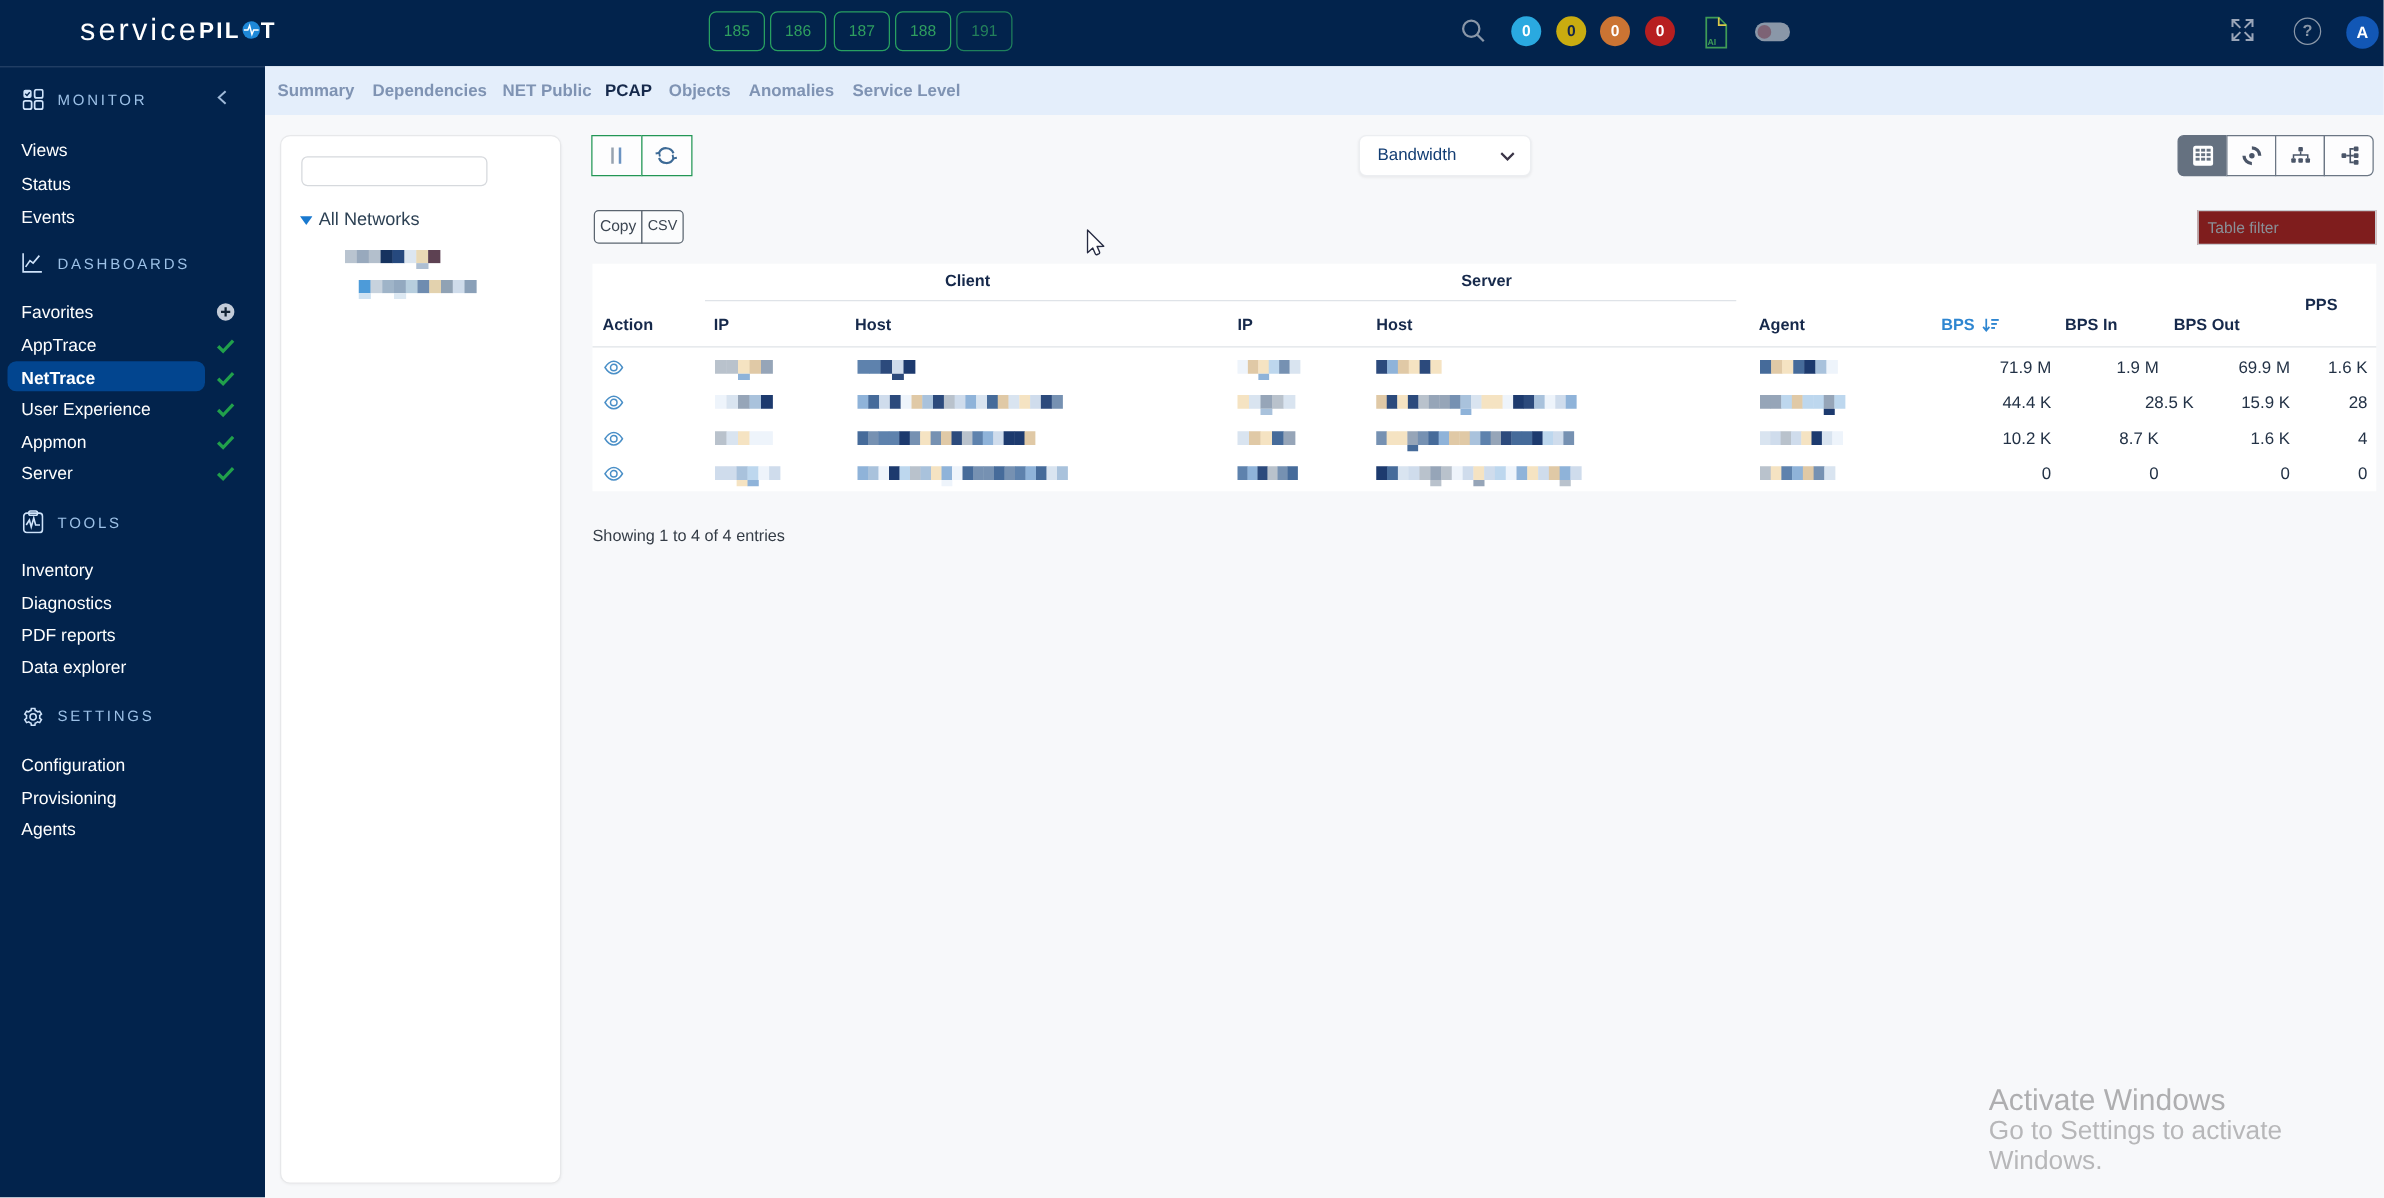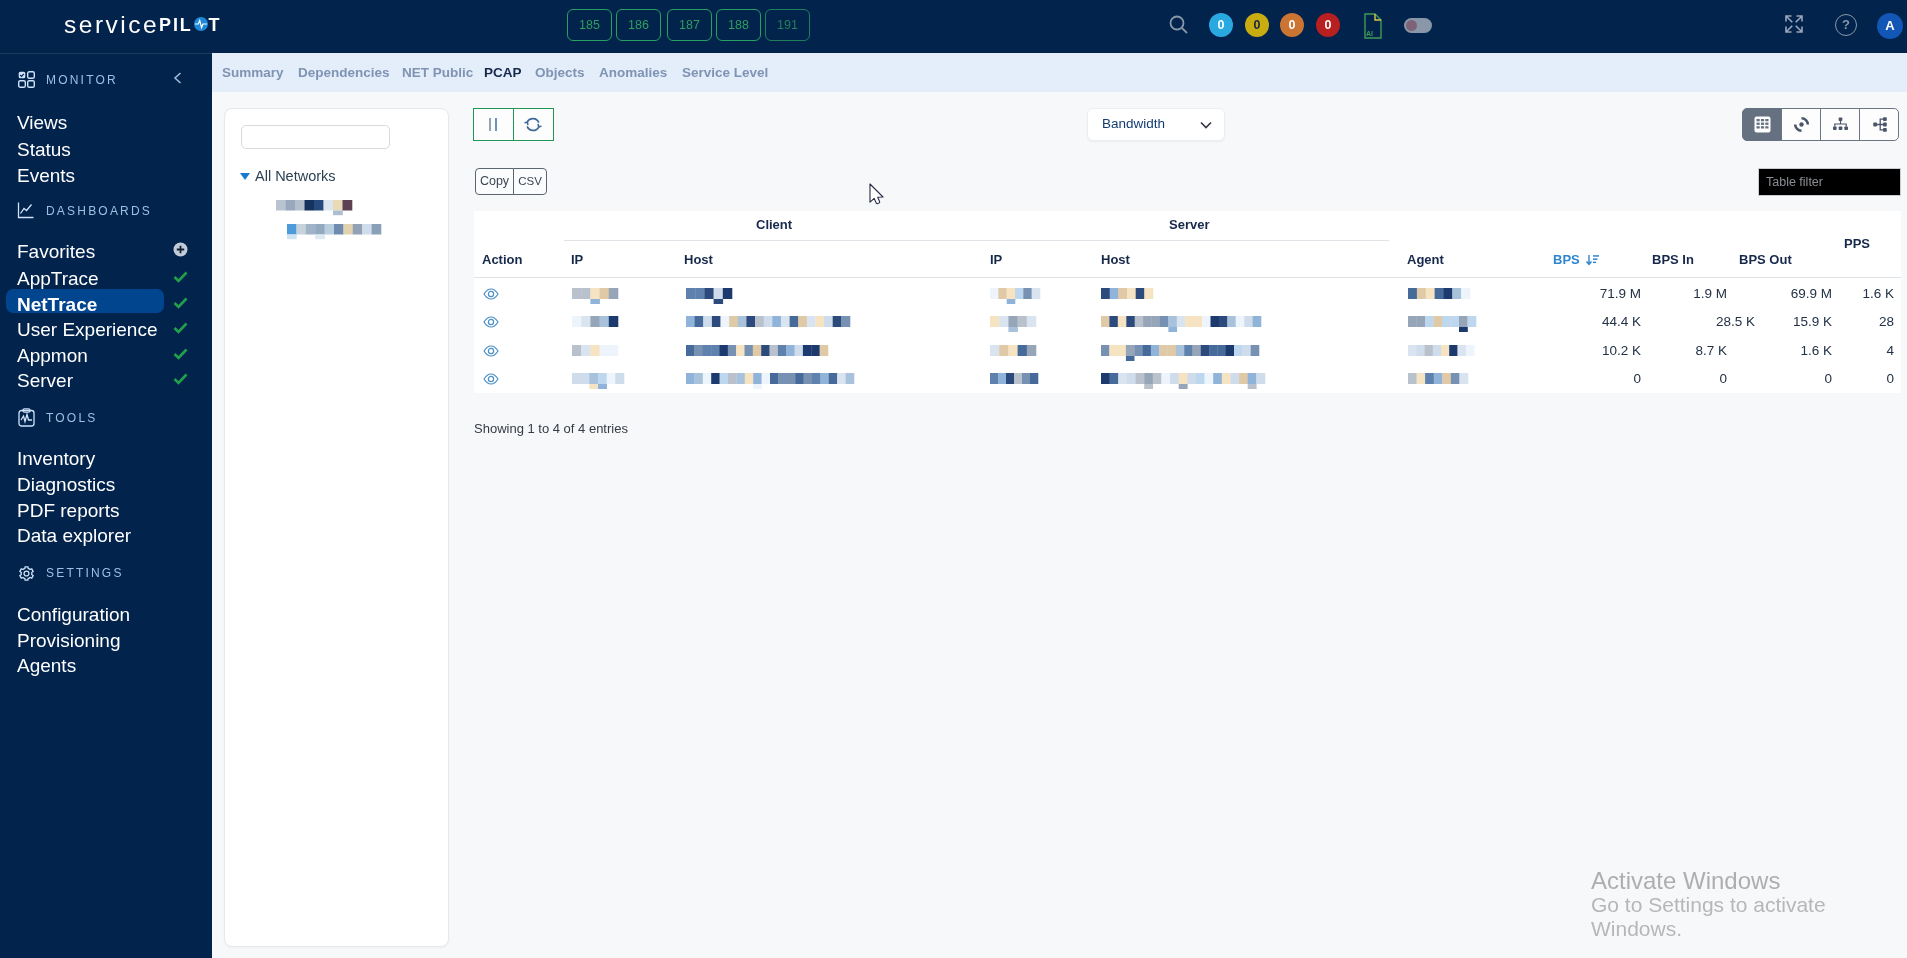--- a/index.html
+++ b/index.html
@@ -1,20 +1,20 @@
 <!DOCTYPE html>
 <html><head><meta charset="utf-8"><style>
 html,body{margin:0;padding:0;}
 body{width:1907px;height:958px;overflow:hidden;font-family:"Liberation Sans",sans-serif;background:#f7f8fa;position:relative;}
 .abs{position:absolute;}
 .nav{position:absolute;left:0;top:0;width:1907px;height:53px;background:#02234c;}
 .side{position:absolute;left:0;top:53px;width:212px;height:905px;background:#02234c;border-top:1px solid #1c3a60;box-sizing:border-box;}
 .tabbar{position:absolute;left:212px;top:53px;width:1695px;height:39px;background:#e4eefb;}
 .tab{position:absolute;top:53px;height:39px;line-height:39px;font-size:13.5px;font-weight:700;color:#7f93b3;}
-.menuitem{position:absolute;left:17px;color:#fff;font-size:19px;white-space:nowrap;text-align:center;}
+.menuitem{position:absolute;left:17px;color:#fff;font-size:14px;white-space:nowrap;text-align:center;}
 .menuhdr{position:absolute;left:46px;color:#9cc0e6;font-size:12px;letter-spacing:2.2px;white-space:nowrap;}
 .check{position:absolute;left:173px;width:15px;height:15px;}
 .numbtn{position:absolute;top:9px;width:45px;height:32px;border:1px solid #28a061;border-radius:6px;box-sizing:border-box;
  color:#2f9f5f;font-size:12.5px;text-align:center;line-height:30px;}
 .circ{position:absolute;top:13px;width:24px;height:24px;border-radius:50%;text-align:center;line-height:24px;font-size:12.5px;font-weight:700;color:#fff;}
 .card{position:absolute;background:#fff;border:1px solid #e7e8ea;border-radius:8px;box-sizing:border-box;box-shadow:0 1px 2px rgba(0,0,0,0.04);}
 .hcell{position:absolute;font-size:13px;font-weight:700;color:#16294b;}
 .num{position:absolute;font-size:13.5px;color:#233246;text-align:right;}
 </style></head><body>
 
@@ -209,21 +209,21 @@
       <rect x="11" y="6.6" width="3.8" height="3.8" rx="0.9"></rect>
       <rect x="11" y="12" width="3.8" height="3.8" rx="0.9"></rect>
       <rect x="1.2" y="6.6" width="3.8" height="3.8" rx="0.9"></rect>
 <path d="M5 8.5 H11 M8.2 8.5 V3.1 H11 M8.2 8.5 V13.9 H11" stroke="#4a5568" stroke-width="1.3" fill="none"></path>
     </svg>
 </div>
 <div class="abs" style="left:475px;top:168px;width:72px;height:27px;">
 <div style="position:absolute;left:0;top:0;width:39px;height:27px;border:1px solid #5b6570;border-radius:4px 0 0 4px;box-sizing:border-box;background:#fbfcfd;color:#3c4652;font-size:12.5px;text-align:center;line-height:25px;">Copy</div>
 <div style="position:absolute;left:38px;top:0;width:34px;height:27px;border:1px solid #5b6570;border-radius:0 4px 4px 0;box-sizing:border-box;background:#fbfcfd;color:#3c4652;font-size:11.5px;text-align:center;line-height:25px;">CSV</div>
 </div>
-<div class="abs" style="left:1758px;top:168px;width:143px;height:28px;border:1px solid #c9ccd0;background:#000000;box-sizing:border-box;">
+<div class="abs" style="left:1758px;top:168px;width:143px;height:28px;border:1px solid #c9ccd0;background:#7f1d1d;box-sizing:border-box;">
     <div style="position:absolute;left:7px;top:6px;font-size:12.5px;color:#8a8f96;">Table filter</div>
   </div>
 <div class="abs" style="left:474px;top:211px;width:1427px;height:182px;background:#fff;"></div>
 <div class="hcell" style="left:756px;top:217px;">Client</div>
 <div class="hcell" style="left:1169px;top:217px;">Server</div>
 <div class="abs" style="left:564px;top:240px;width:825px;height:1px;background:#dfe3e8;"></div>
 <div class="hcell" style="left:482px;top:252px;">Action</div>
 <div class="hcell" style="left:571px;top:252px;">IP</div>
 <div class="hcell" style="left:684px;top:252px;">Host</div>
 <div class="hcell" style="left:990px;top:252px;">IP</div>

